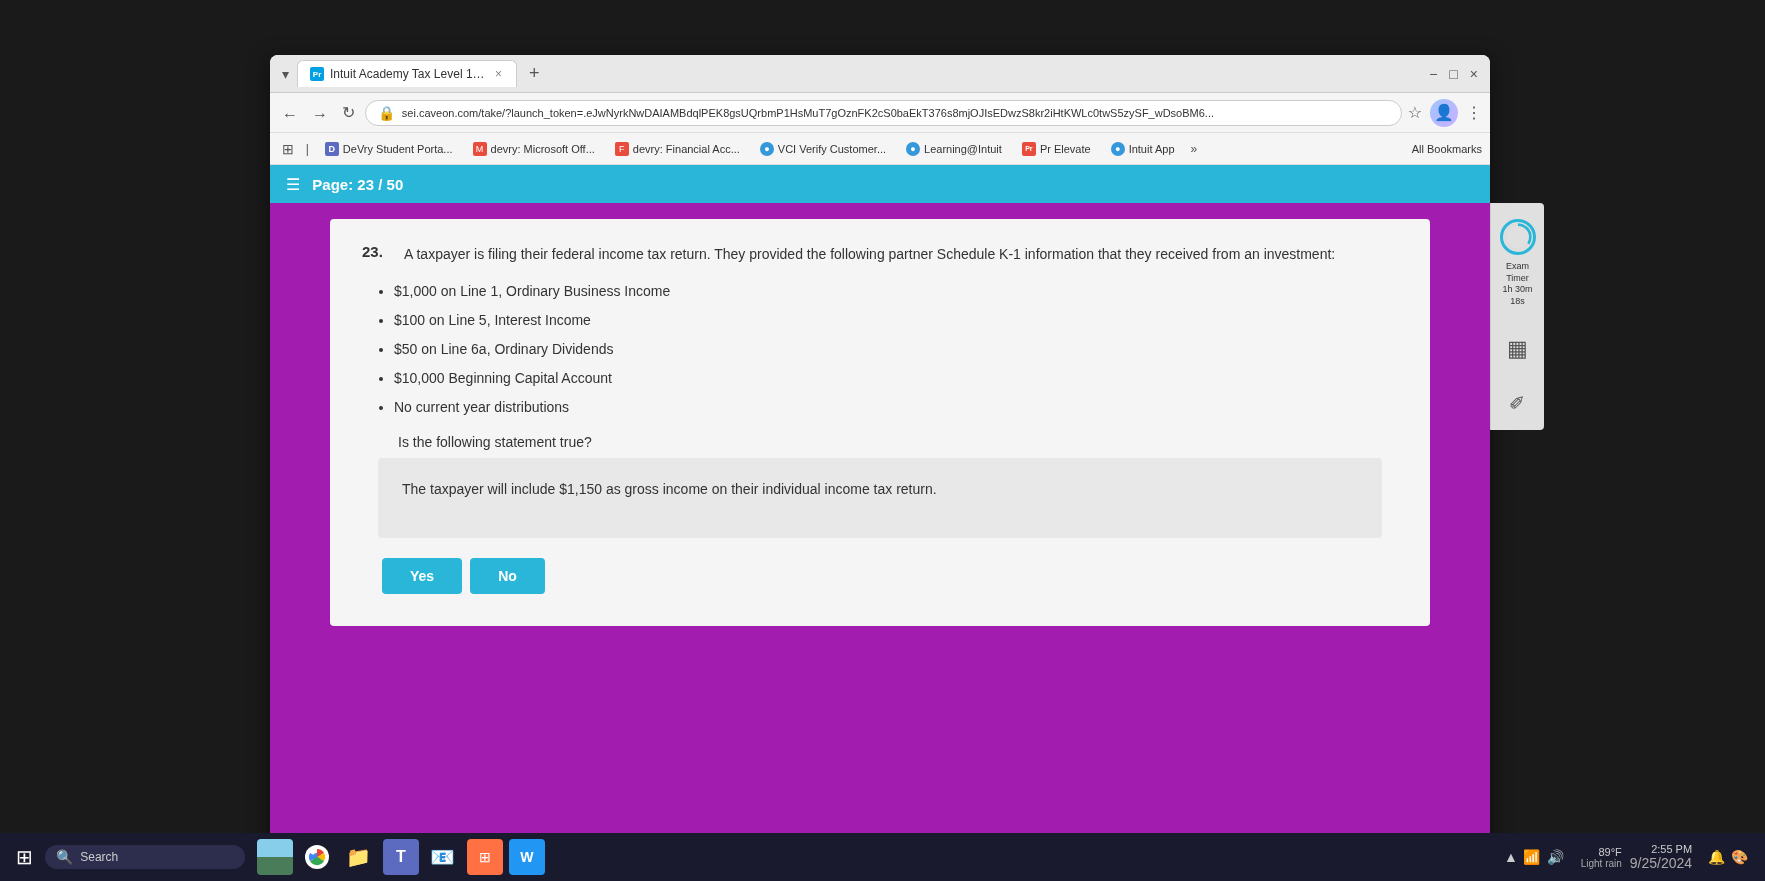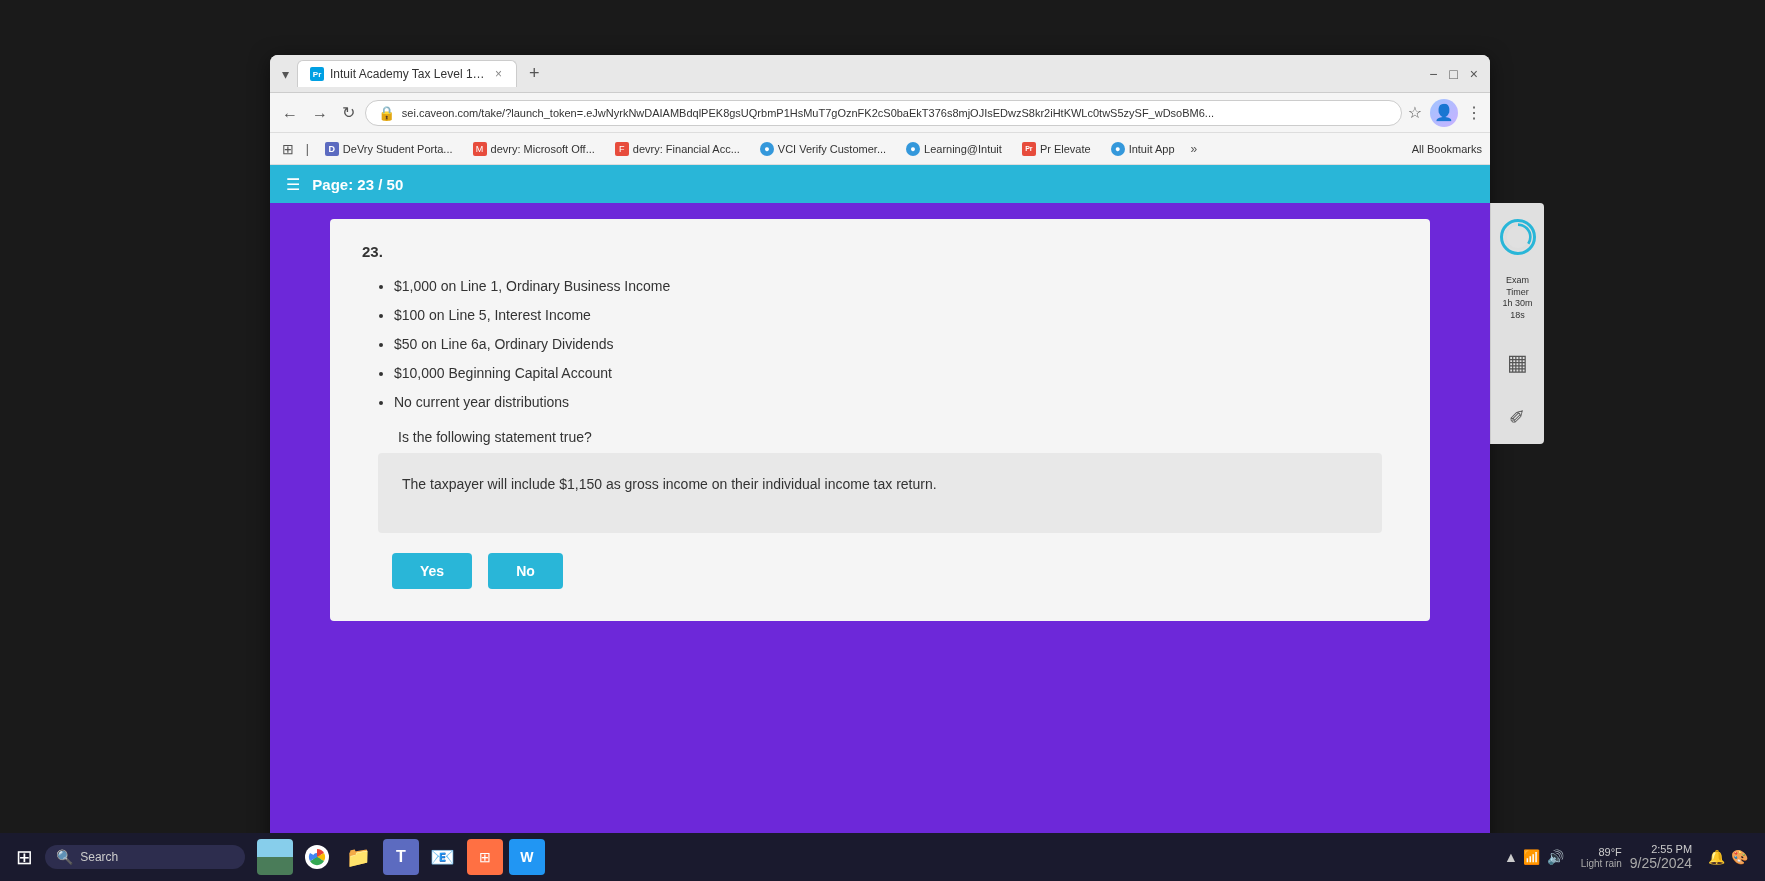--- a/index.html
+++ b/index.html
@@ -258,21 +258,21 @@
     }
 
     .page-indicator {
       color: white;
       font-size: 15px;
       font-weight: bold;
     }
 
     
     .main-content {
-      background: #6d28d9;
+      background: #a21caf;
       flex: 1;
       padding: 16px;
       overflow-y: auto;
       position: relative;
     }
 
     .question-card {
       background: #f5f5f5;
       border-radius: 4px;
       padding: 24px 32px 32px 32px;
@@ -326,22 +326,22 @@
     }
 
     .answer-text {
       font-size: 14px;
       color: #333;
       line-height: 1.6;
     }
 
     .answer-buttons {
       display: flex;
-      gap: 16px;
-      margin: 20px 16px 0 30px;
+      gap: 8px;
+      margin: 20px 16px 0 20px;
     }
 
     .btn-yes, .btn-no {
       padding: 10px 28px;
       border: none;
       border-radius: 4px;
       font-size: 14px;
       font-weight: bold;
       cursor: pointer;
     }
@@ -356,21 +356,21 @@
       color: white;
     }
 
     .panel-icon-btn {
       background: none;
       border: none;
       cursor: pointer;
       display: flex;
       flex-direction: column;
       align-items: center;
-      gap: 18px;
+      gap: 4px;
       padding: 8px 4px;
     }
 
     .exam-timer {
       font-size: 9px;
       color: #333;
       text-align: center;
       line-height: 1.3;
     }
 
@@ -585,20 +585,21 @@
 
   <div class="page-header">
     <button class="hamburger">☰</button>
     <span class="page-indicator">Page: 23 / 50</span>
   </div>
 
   <div class="main-content">
     <div class="question-card">
       <div class="question-header">
         <span class="question-number">23.</span>
+        <span class="question-text">A taxpayer is filing their federal income tax return. They provided the following partner Schedule K-1 information that they received from an investment:</span>
       </div>
 
       <ul class="bullet-list">
         <li>$1,000 on Line 1, Ordinary Business Income</li>
         <li>$100 on Line 5, Interest Income</li>
         <li>$50 on Line 6a, Ordinary Dividends</li>
         <li>$10,000 Beginning Capital Account</li>
         <li>No current year distributions</li>
       </ul>
 

